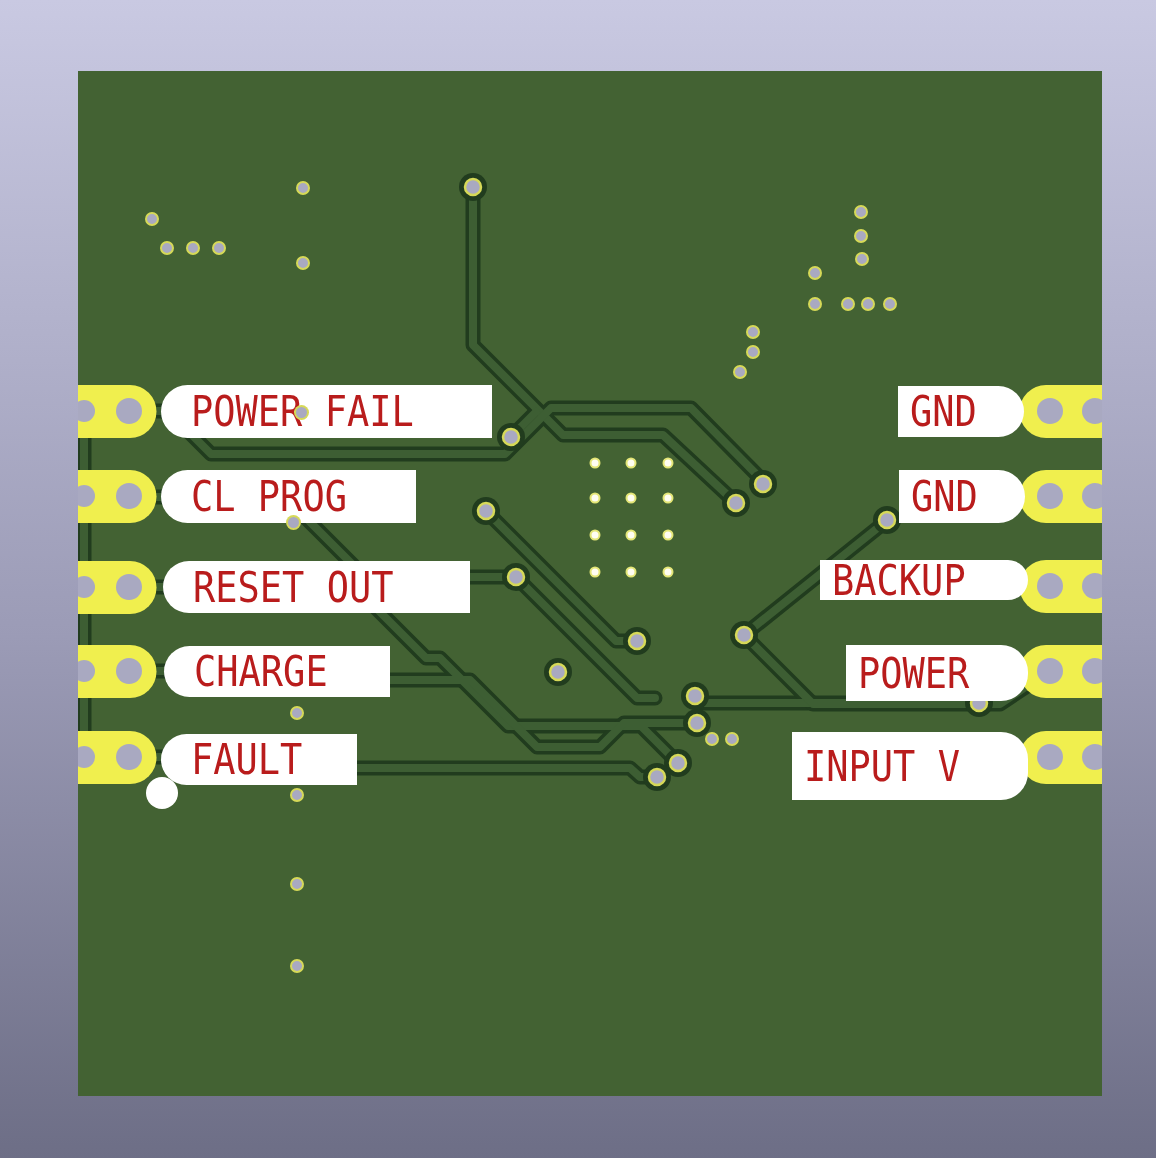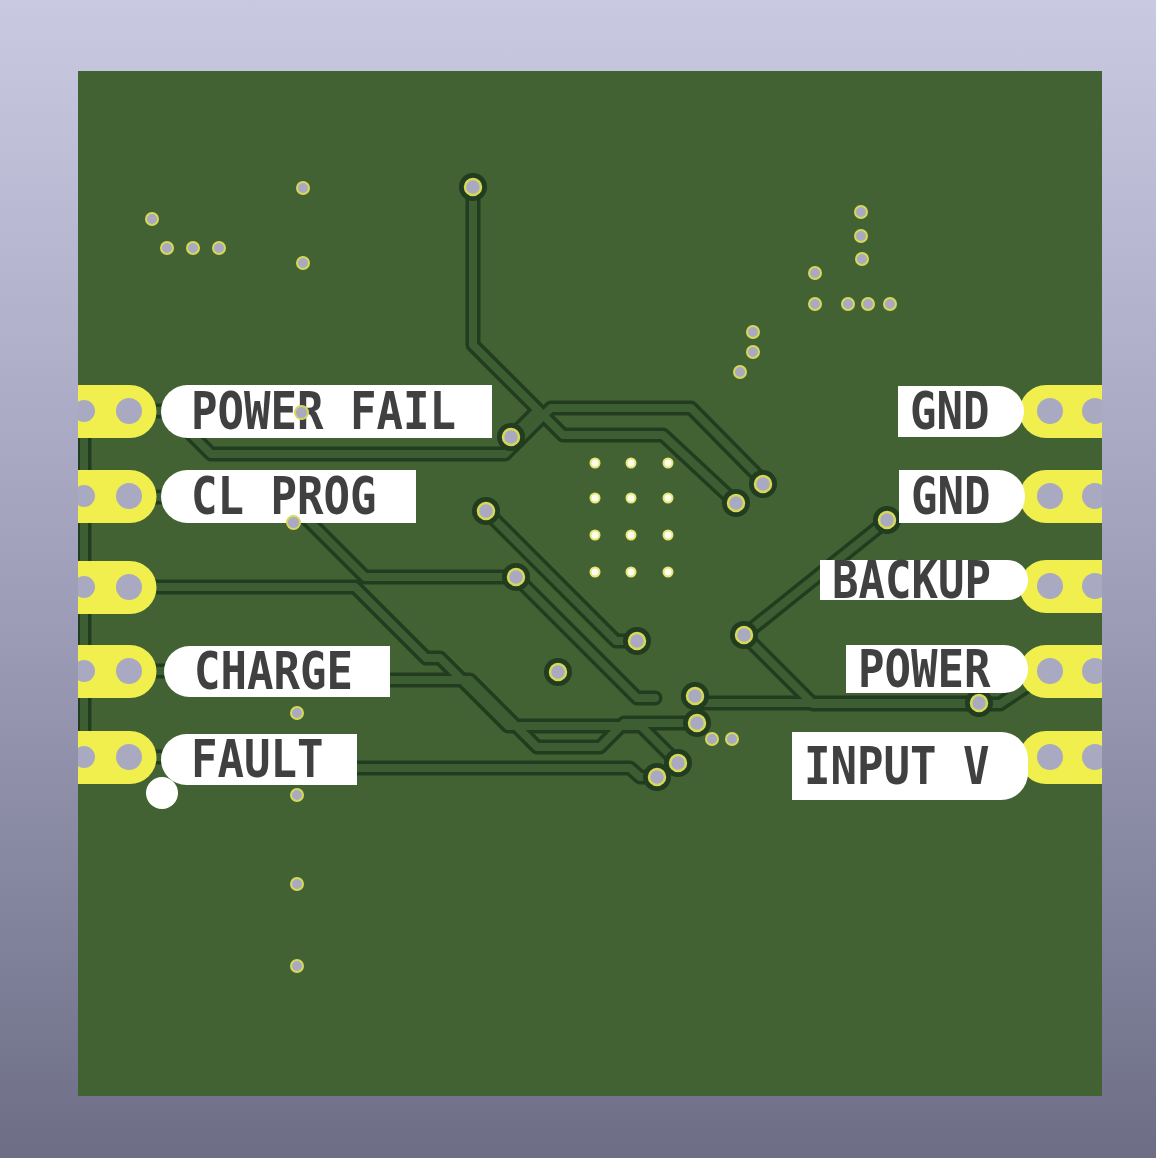--- a/index.html
+++ b/index.html
@@ -7,25 +7,25 @@
     position:relative;
     width:1156px;height:1158px;
     background:linear-gradient(180deg,#c9c9e2 0%,#9b9bb6 55%,#6d6e86 100%);
     overflow:hidden;
     font-family:"DejaVu Sans Mono", monospace;
   }
   .board-svg{position:absolute;left:0;top:0;}
   .silk-label{
     position:absolute;
     background:#ffffff;
-    color:#404040;
+    color:#b91c1c;
     display:flex;
     align-items:center;
-    font-weight:700;
-    font-size:44px;
+    font-weight:400;
+    font-size:37px;
     letter-spacing:0px;
     white-space:pre;
   }
   .silk-label span{display:inline-block;transform:scaleY(1.16);transform-origin:center;}
   .silk-left{border-radius:27px 0 0 27px;padding-left:30px;}
   .silk-right{border-radius:0 27px 27px 0;padding-left:12px;}
   .via-overlay{
     position:absolute;
     width:11px;height:11px;border-radius:50%;
     background:#a9a9c1;
@@ -199,37 +199,40 @@
       <circle cx="162" cy="793" r="16" fill="#ffffff"></circle>
     </g>
   </svg>
 
   <div class="silk-label silk-left" style="left:161px;top:385px;width:301px;height:53px;">
     <span>POWER FAIL</span>
   </div>
   <div class="silk-label silk-left" style="left:161px;top:470px;width:225px;height:53px;">
     <span>CL PROG</span>
   </div>
+  <div class="silk-label silk-left" style="left:163px;top:561px;width:277px;height:52px;">
+    <span>RESET OUT</span>
+  </div>
   <div class="silk-label silk-left" style="left:164px;top:646px;width:196px;height:51px;">
     <span>CHARGE</span>
   </div>
   <div class="silk-label silk-left" style="left:161px;top:734px;width:166px;height:51px;text-align:right;">
     <span>FAULT</span>
   </div>
 
   <div class="silk-label silk-right" style="left:898px;top:386px;width:114px;height:51px;">
     <span>GND</span>
   </div>
   <div class="silk-label silk-right" style="left:899px;top:470px;width:114px;height:53px;">
     <span>GND</span>
   </div>
   <div class="silk-label silk-right" style="left:820px;top:560px;width:196px;height:40px;">
     <span>BACKUP</span>
   </div>
-  <div class="silk-label silk-right" style="left:846px;top:645px;width:170px;height:48px;">
+  <div class="silk-label silk-right" style="left:846px;top:645px;width:170px;height:56px;">
     <span>POWER</span>
   </div>
   <div class="silk-label silk-right" style="left:792px;top:732px;width:224px;height:68px;">
     <span>INPUT V</span>
   </div>
 
   <div class="via-overlay" style="left:296px;top:407px;"></div>
   <div class="via-overlay" style="left:288px;top:517px;"></div>
 
 </div>

